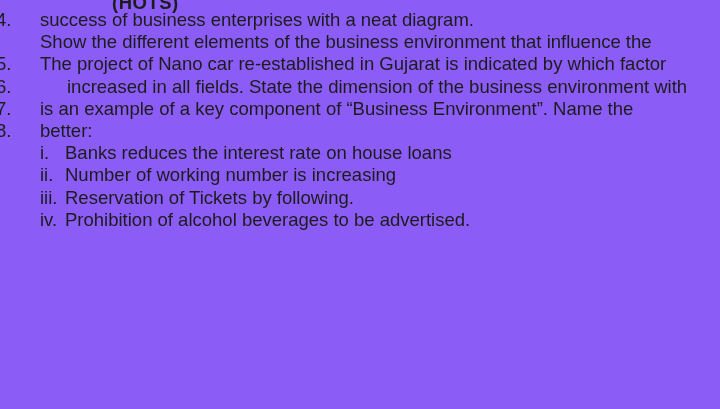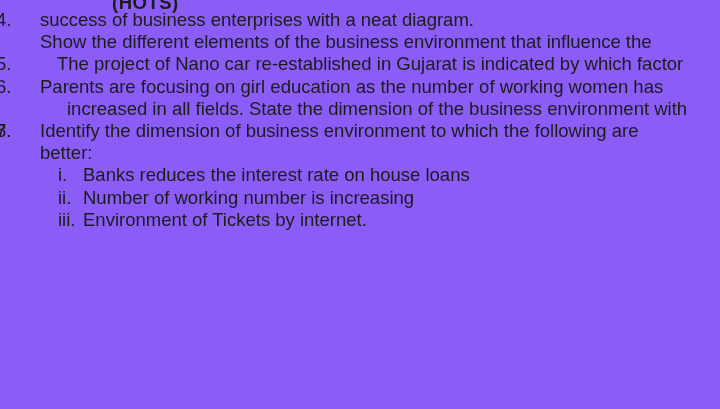--- a/index.html
+++ b/index.html
@@ -41,21 +41,20 @@
     left: -44px;
     top: 0;
     line-height: 22.2px;
   }
   .line {
     height: 22.2px;
     line-height: 22.2px;
     white-space: nowrap;
   }
   .sub {
-    margin-left: 18px;
     height: 22.2px;
     line-height: 22.2px;
     white-space: nowrap;
   }
   .rnum {
     display: inline-block;
     width: 25px;
   }
 </style>
 </head>
@@ -68,43 +67,45 @@
   <div class="body-text">
 
     <div class="question">
       <span class="qnum">4.</span>
       <div class="line">success of business enterprises with a neat diagram.</div>
       <div class="line" style="word-spacing: 0px;">Show the different elements of the business environment that influence the</div>
     </div>
 
     <div class="question">
       <span class="qnum">5.</span>
-      <div class="line" style="word-spacing: 0px; margin-left: 17px;">The project of Nano car re-established in Gujarat is indicated by which factor</div>
+      <div class="line" style="word-spacing: 0px;">The project of Nano car re-established in Gujarat is indicated by which factor</div>
     </div>
 
     <div class="question">
       <span class="qnum">6.</span>
-      <div class="line" style="word-spacing: 0px;">Parents are focusing on girl education as the number of working women has</div>
       <div class="line" style="word-spacing: 0px; margin-left: 27px;">increased in all fields. State the dimension of the business environment with</div>
     </div>
 
     <div class="question">
       <span class="qnum">7.</span>
+      <div class="line" style="word-spacing: 0px;">is an example of a key component of “Business Environment”. Name the</div>
     </div>
 
     <div class="question">
       <span class="qnum">8.</span>
-      <div class="line" style="word-spacing: 0px;">Identify the dimension of business environment to which the following are</div>
       <div class="line">better:</div>
 
       <div class="sub">
         <span class="rnum">i.</span><span>Banks reduces the interest rate on house loans</span>
       </div>
       <div class="sub">
         <span class="rnum">ii.</span><span>Number of working number is increasing</span>
       </div>
       <div class="sub">
-        <span class="rnum">iii.</span><span>Environment of Tickets by internet.</span>
+        <span class="rnum">iii.</span><span>Reservation of Tickets by following.</span>
+      </div>
+      <div class="sub">
+        <span class="rnum">iv.</span><span>Prohibition of alcohol beverages to be advertised.</span>
       </div>
     </div>
 
   </div>
 </div>
 
 </body></html>

